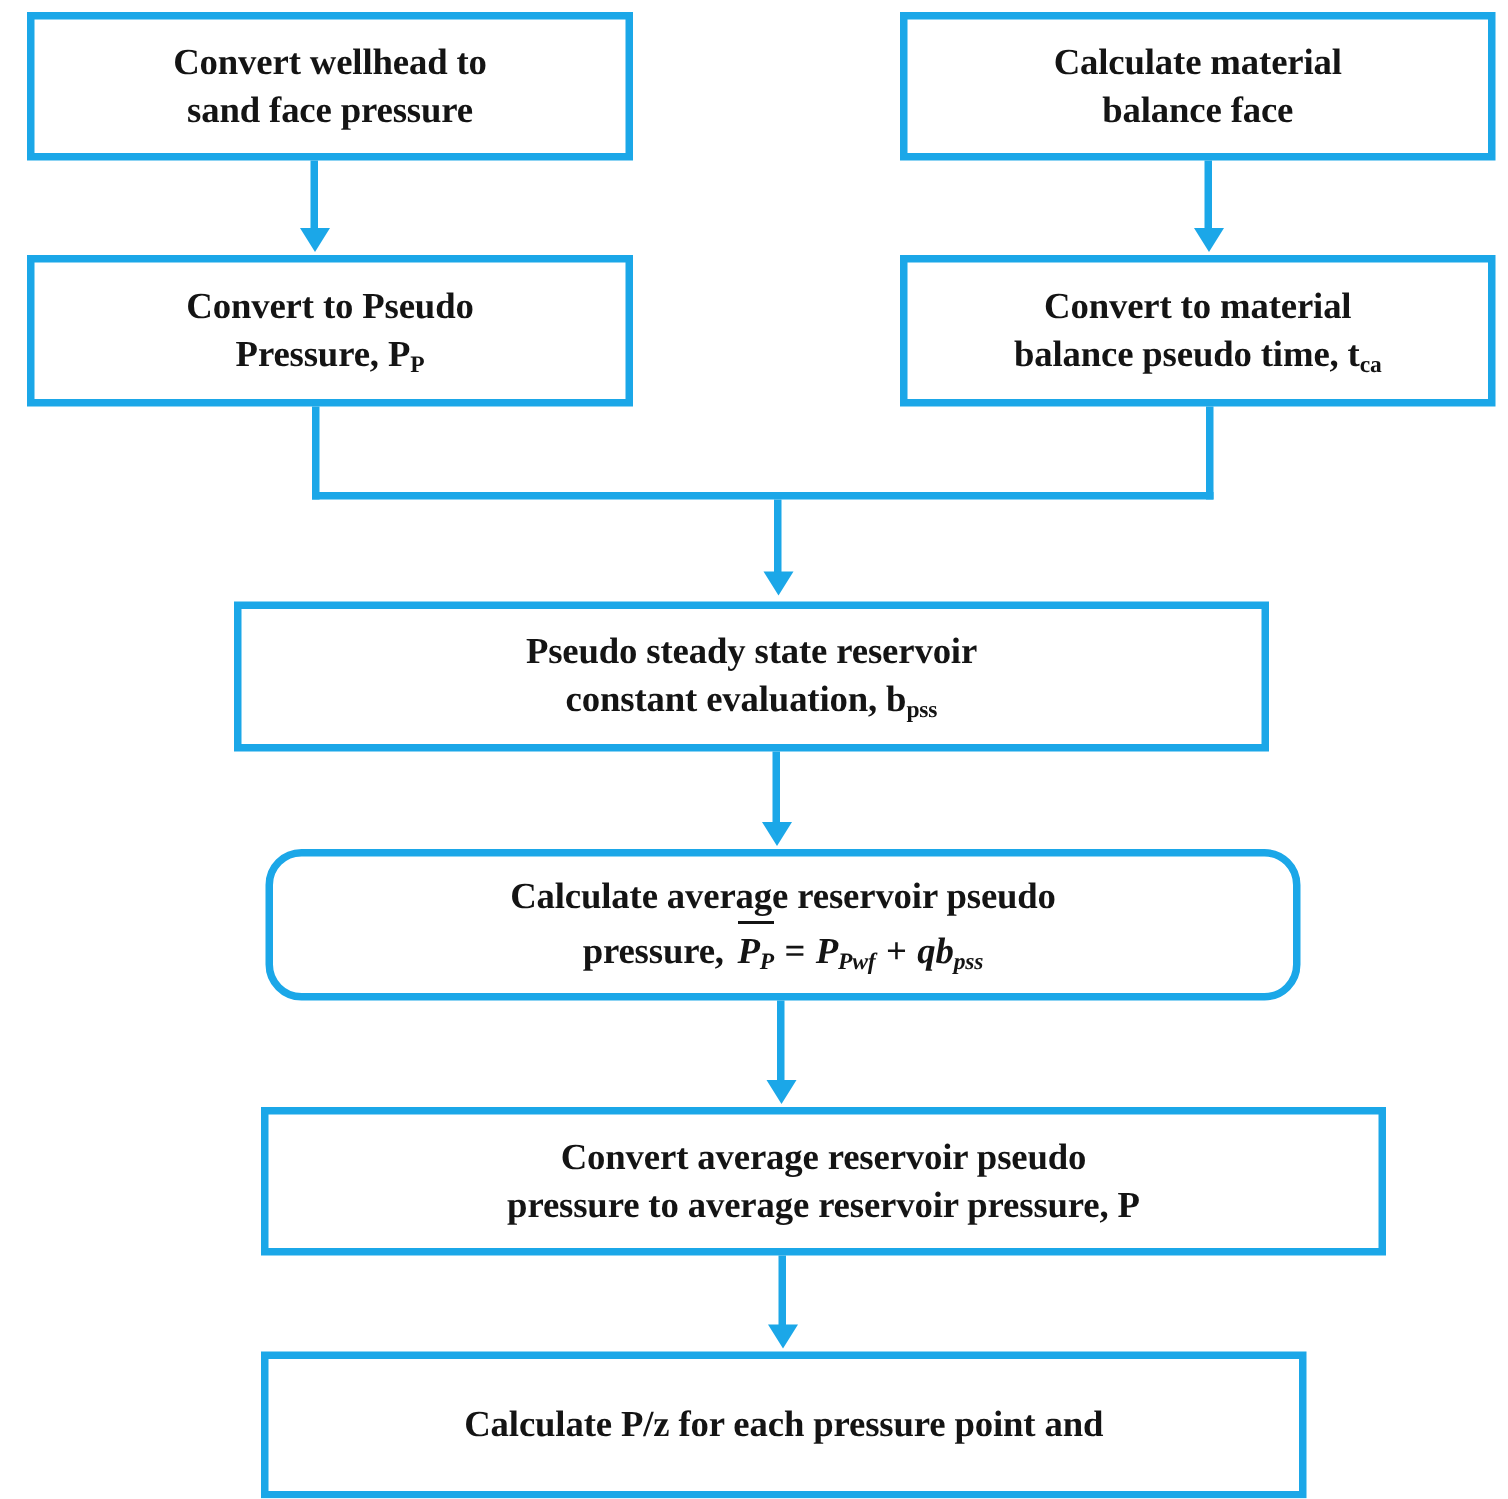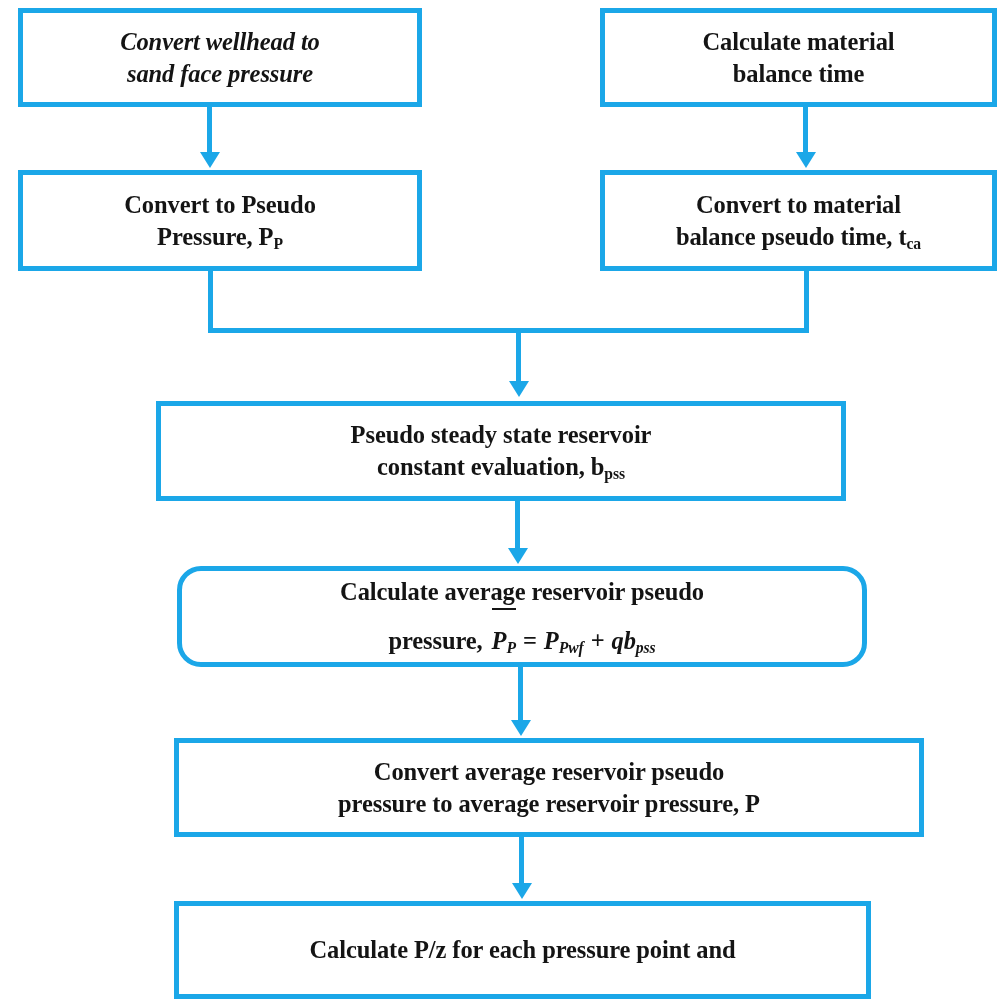--- a/index.html
+++ b/index.html
@@ -26,21 +26,21 @@
     text-align: center;
   }
   .node .label {
     font-weight: bold;
     color: #141414;
     line-height: 1.30;
     letter-spacing: -0.1px;
     padding: 0 6px;
   }
   
-  #n-wellhead   { left: 18px;  top: 8px;   width: 404px; height: 99px; font-style: italic;  }
+  #n-wellhead   { left: 18px;  top: 8px;   width: 404px; height: 99px;  }
   #n-mbtime     { left: 600px; top: 8px;   width: 397px; height: 99px;  }
   #n-pseudop    { left: 18px;  top: 170px; width: 404px; height: 101px; }
   #n-mbpseudot  { left: 600px; top: 170px; width: 397px; height: 101px; }
   #n-bpss       { left: 156px; top: 401px; width: 690px; height: 100px; }
   #n-avgpp      { left: 177px; top: 566px; width: 690px; height: 101px; border-radius: 24px; }
   #n-convavg    { left: 174px; top: 738px; width: 750px; height: 99px;  }
   #n-pz         { left: 174px; top: 901px; width: 697px; height: 98px;  }
 
   #n-wellhead .label,
   #n-mbtime .label,
@@ -106,21 +106,21 @@
   <div class="node" id="n-wellhead">
     <div class="label">
       <span>Convert wellhead to</span><br>
       <span>sand face pressure</span>
     </div>
   </div>
 
   <div class="node" id="n-mbtime">
     <div class="label">
       <span>Calculate material</span><br>
-      <span>balance time</span>
+      <span>balance face</span>
     </div>
   </div>
 
   <div class="vline" id="a1-line"></div>
   <div class="arrowhead" id="a1-head"></div>
 
   <div class="vline" id="a2-line"></div>
   <div class="arrowhead" id="a2-head"></div>
 
   <div class="node" id="n-mbpseudot">
@@ -152,21 +152,21 @@
 
   <div class="vline" id="a3-line"></div>
   <div class="arrowhead" id="a3-head"></div>
 
   <div class="node" id="n-avgpp">
     <div class="label">
       <span>Calculate average reservoir pseudo</span><br>
       <span style="display:inline-flex;align-items:baseline;gap:0;">
         <span>pressure,</span>
         <span style="font-style:italic;font-family:'Liberation Serif','DejaVu Serif',serif;margin-left:9px;white-space:nowrap;">
-          <span style="border-top:2.5px solid #141414;padding-top:15px;display:inline-block;">
+          <span style="border-top:2.5px solid #141414;padding-top:3px;display:inline-block;">
             <span>P</span><sub>P</sub>
           </span><span style="font-style:normal;margin:0 7px;">=</span><span>P</span><sub>Pwf</sub><span style="font-style:normal;margin:0 7px;">+</span><span>qb</span><sub>pss</sub>
         </span>
       </span>
     </div>
   </div>
 
   <div class="vline" id="a4-line"></div>
   <div class="arrowhead" id="a4-head"></div>
 

